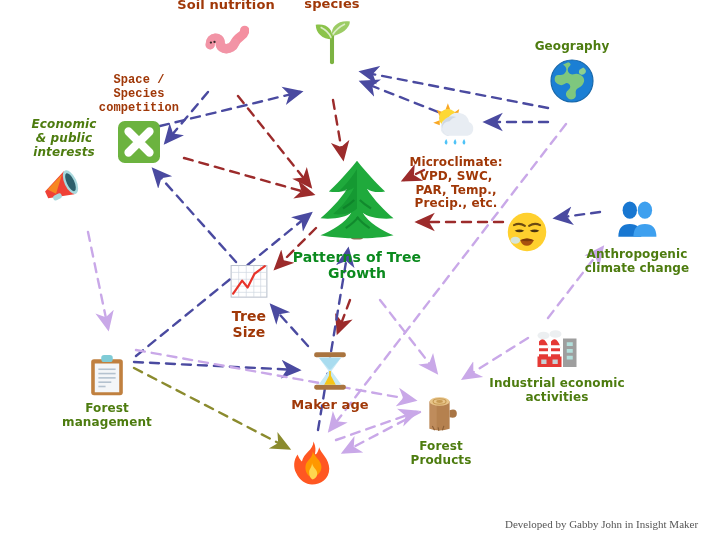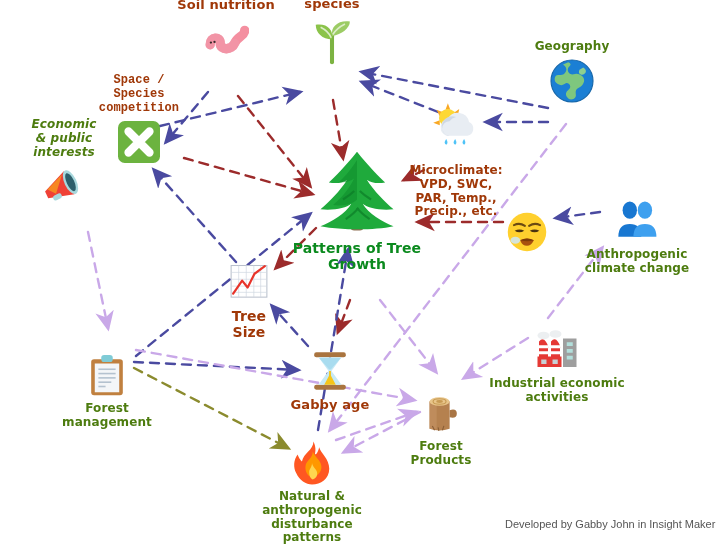--- a/index.html
+++ b/index.html
@@ -48,21 +48,21 @@
     font-family: "DejaVu Sans", sans-serif;
     font-weight: bold;
     letter-spacing: 0.1px;
     white-space: pre-line;
   }
   .c-red   { color: #a03808; }
   .c-dark  { color: #4d7c0f; }
   .c-green { color: #0b8a1e; }
   .credit {
     position: absolute;
-    font-family: Liberation Sans, sans-serif;
+    font-family: Liberation Serif, serif;
     font-size: 11px;
     color: #555555;
     white-space: nowrap;
     padding-left: 19px;
   }
   
   .isvg { display:block; }
 </style>
 </head>
 <body>
@@ -174,21 +174,21 @@
             <g stroke="#cfd6e0" stroke-width="1">
               <path d="M17 8 V54 M28 8 V54 M39 8 V54 M49 8 V54"></path>
               <path d="M6 18 H58 M6 28 H58 M6 38 H58 M6 47 H58"></path>
             </g>
             <path d="M9 49 L22 30 L30 40 L40 20 L55 9" stroke="#e8342a" stroke-width="3.2" fill="none" stroke-linejoin="round" stroke-linecap="round"></path>
           </svg>
         </span>
         <span class="nlabel c-red" style="font-size: 14px; margin-top: 4px; margin-bottom: 0px;">Tree
 Size</span>
       </div>
-      <div class="node" style="left: 357px; top: 146px; justify-content: center;">
+      <div class="node" style="left: 357px; top: 155px; justify-content: center;">
         <span class="glyph">
           <svg class="isvg" width="90" height="90" viewBox="0 0 64 64">
             <rect x="27" y="46" width="10" height="14" rx="3" fill="#8d6e52"></rect>
             <path d="M32 4 C24 14 16 22 12 26 C18 27 22 26 25 24 C20 32 12 40 6 45 C16 46 24 44 28 41 C24 48 14 54 6 57 C22 60 44 60 58 57 C50 54 40 48 36 41 C40 44 48 46 58 45 C52 40 44 32 39 24 C42 26 46 27 52 26 C48 22 40 14 32 4Z" fill="#1faa3c"></path>
             <path d="M32 10 C27 18 22 23 19 26 C24 26 28 25 30 23 C27 30 20 38 15 42 C23 43 29 41 32 38 Z" fill="#0c8a2a" opacity="0.55"></path>
             <g stroke="#0b7a26" stroke-width="1.6" opacity="0.65" fill="none">
               <path d="M22 38 q5 -3 8 -6"></path>
               <path d="M42 38 q-5 -3 -8 -6"></path>
               <path d="M24 52 q6 -4 9 -8"></path>
               <path d="M41 52 q-6 -4 -9 -8"></path>
@@ -202,42 +202,42 @@
         <span class="glyph">
           <svg class="isvg" width="46" height="46" viewBox="0 0 64 64">
             <rect x="10" y="6" width="44" height="7" rx="3" fill="#a9743f"></rect>
             <rect x="10" y="51" width="44" height="7" rx="3" fill="#a9743f"></rect>
             <path d="M16 13 H48 L34 32 L48 51 H16 L30 32 Z" fill="#c7e9f5"></path>
             <path d="M17 14 H47 L33 30 H31 Z" fill="#a9dcef"></path>
             <path d="M24 51 H40 L33 38 H31 Z" fill="#f5c518"></path>
             <path d="M32 32 v8" stroke="#f5c518" stroke-width="2.5"></path>
           </svg>
         </span>
-        <span class="nlabel c-red" style="font-size: 13px; margin-top: 4px; margin-bottom: 0px;">Gabby age</span>
+        <span class="nlabel c-red" style="font-size: 13px; margin-top: 4px; margin-bottom: 0px;">Maker age</span>
       </div>
       <div class="node" style="left: 456px; top: 100px;">
         <span class="glyph">
           <svg class="isvg" width="52" height="52" viewBox="0 0 64 64">
             <g fill="#f9a825">
               <path d="M22 4 l3 8 -6 0z"></path>
               <path d="M8 12 l8 3 -4 5z"></path>
               <path d="M4 28 l8 -3 0 6z"></path>
               <path d="M36 11 l-7 5 5 4z"></path>
             </g>
             <circle cx="22" cy="22" r="11" fill="#fdd835"></circle>
             <path d="M20 44 a11 11 0 0 1 2 -21 a14 14 0 0 1 26 4 a9 9 0 0 1 -2 17 z" fill="#e8edf3"></path>
             <path d="M24 44 a9 9 0 0 1 0 -18 a13 13 0 0 1 8 -5 a12 12 0 0 0 -10 23z" fill="#cfd8e3"></path>
             <g fill="#4fc3f7">
               <path d="M20 48 q3 5 0 7 q-4 -2 0 -7z"></path>
               <path d="M31 48 q3 5 0 7 q-4 -2 0 -7z"></path>
               <path d="M42 48 q3 5 0 7 q-4 -2 0 -7z"></path>
             </g>
           </svg>
         </span>
-        <span class="nlabel c-red" style="font-size: 12px; margin-top: 12px; margin-bottom: 0px;">Microclimate:
+        <span class="nlabel c-red" style="font-size: 12px; margin-top: 4px; margin-bottom: 0px;">Microclimate:
 VPD, SWC,
 PAR, Temp.,
 Precip., etc.</span>
       </div>
       <div class="node lbl-above" style="left: 572px; top: 40px;">
         <span class="glyph">
           <svg class="isvg" width="48" height="48" viewBox="0 0 64 64">
             <circle cx="32" cy="32" r="28" fill="#1b7fd4"></circle>
             <path d="M20 10 q6 4 4 9 q-3 6 -9 5 q-5 -1 -6 4 q-1 5 4 8 q5 3 9 0 q4 -3 7 1 q2 4 -2 7 q-5 4 -2 9 q3 5 9 3 q4 -2 3 -7 q-1 -6 4 -8 q5 -2 7 -8 q1 -5 -3 -8 q-5 -4 -11 -2 q-5 1 -7 -3 q-2 -5 2 -8 q3 -3 -2 -5z" fill="#7ec77e"></path>
             <path d="M47 14 q5 3 3 7 q-3 4 -7 2 q-3 -2 -1 -6z" fill="#8fd08f"></path>
@@ -337,21 +337,17 @@
 management</span>
       </div>
       <div class="node" style="left: 312px; top: 440px;">
         <span class="glyph">
           <svg class="isvg" width="46" height="46" viewBox="0 0 64 64">
             <path d="M34 2 C34 14 20 18 18 30 C14 26 12 20 12 20 C6 28 6 38 10 46 C14 56 24 62 32 62 C44 62 56 54 56 40 C56 26 44 18 42 10 C40 18 38 20 36 20 C38 12 36 6 34 2Z" fill="#ff5722"></path>
             <path d="M33 16 C33 26 24 28 23 36 C22 44 26 50 32 52 C40 50 46 44 45 36 C44 28 36 24 33 16Z" fill="#ff9800"></path>
             <path d="M32 32 C32 38 28 40 28 45 C28 50 30 54 33 55 C37 54 40 50 39 45 C38 40 33 38 32 32Z" fill="#ffd54f"></path>
           </svg>
         </span>
-        <span class="nlabel c-dark" style="font-size: 12px; margin-top: 4px; margin-bottom: 0px;">Natural &amp;
-anthropogenic
-disturbance
-patterns</span>
       </div>
     </div>
 
   <div class="credit" style="left:486px; top:518px;">Developed by Gabby John in Insight Maker</div>
 </div>
 
 </body></html>

